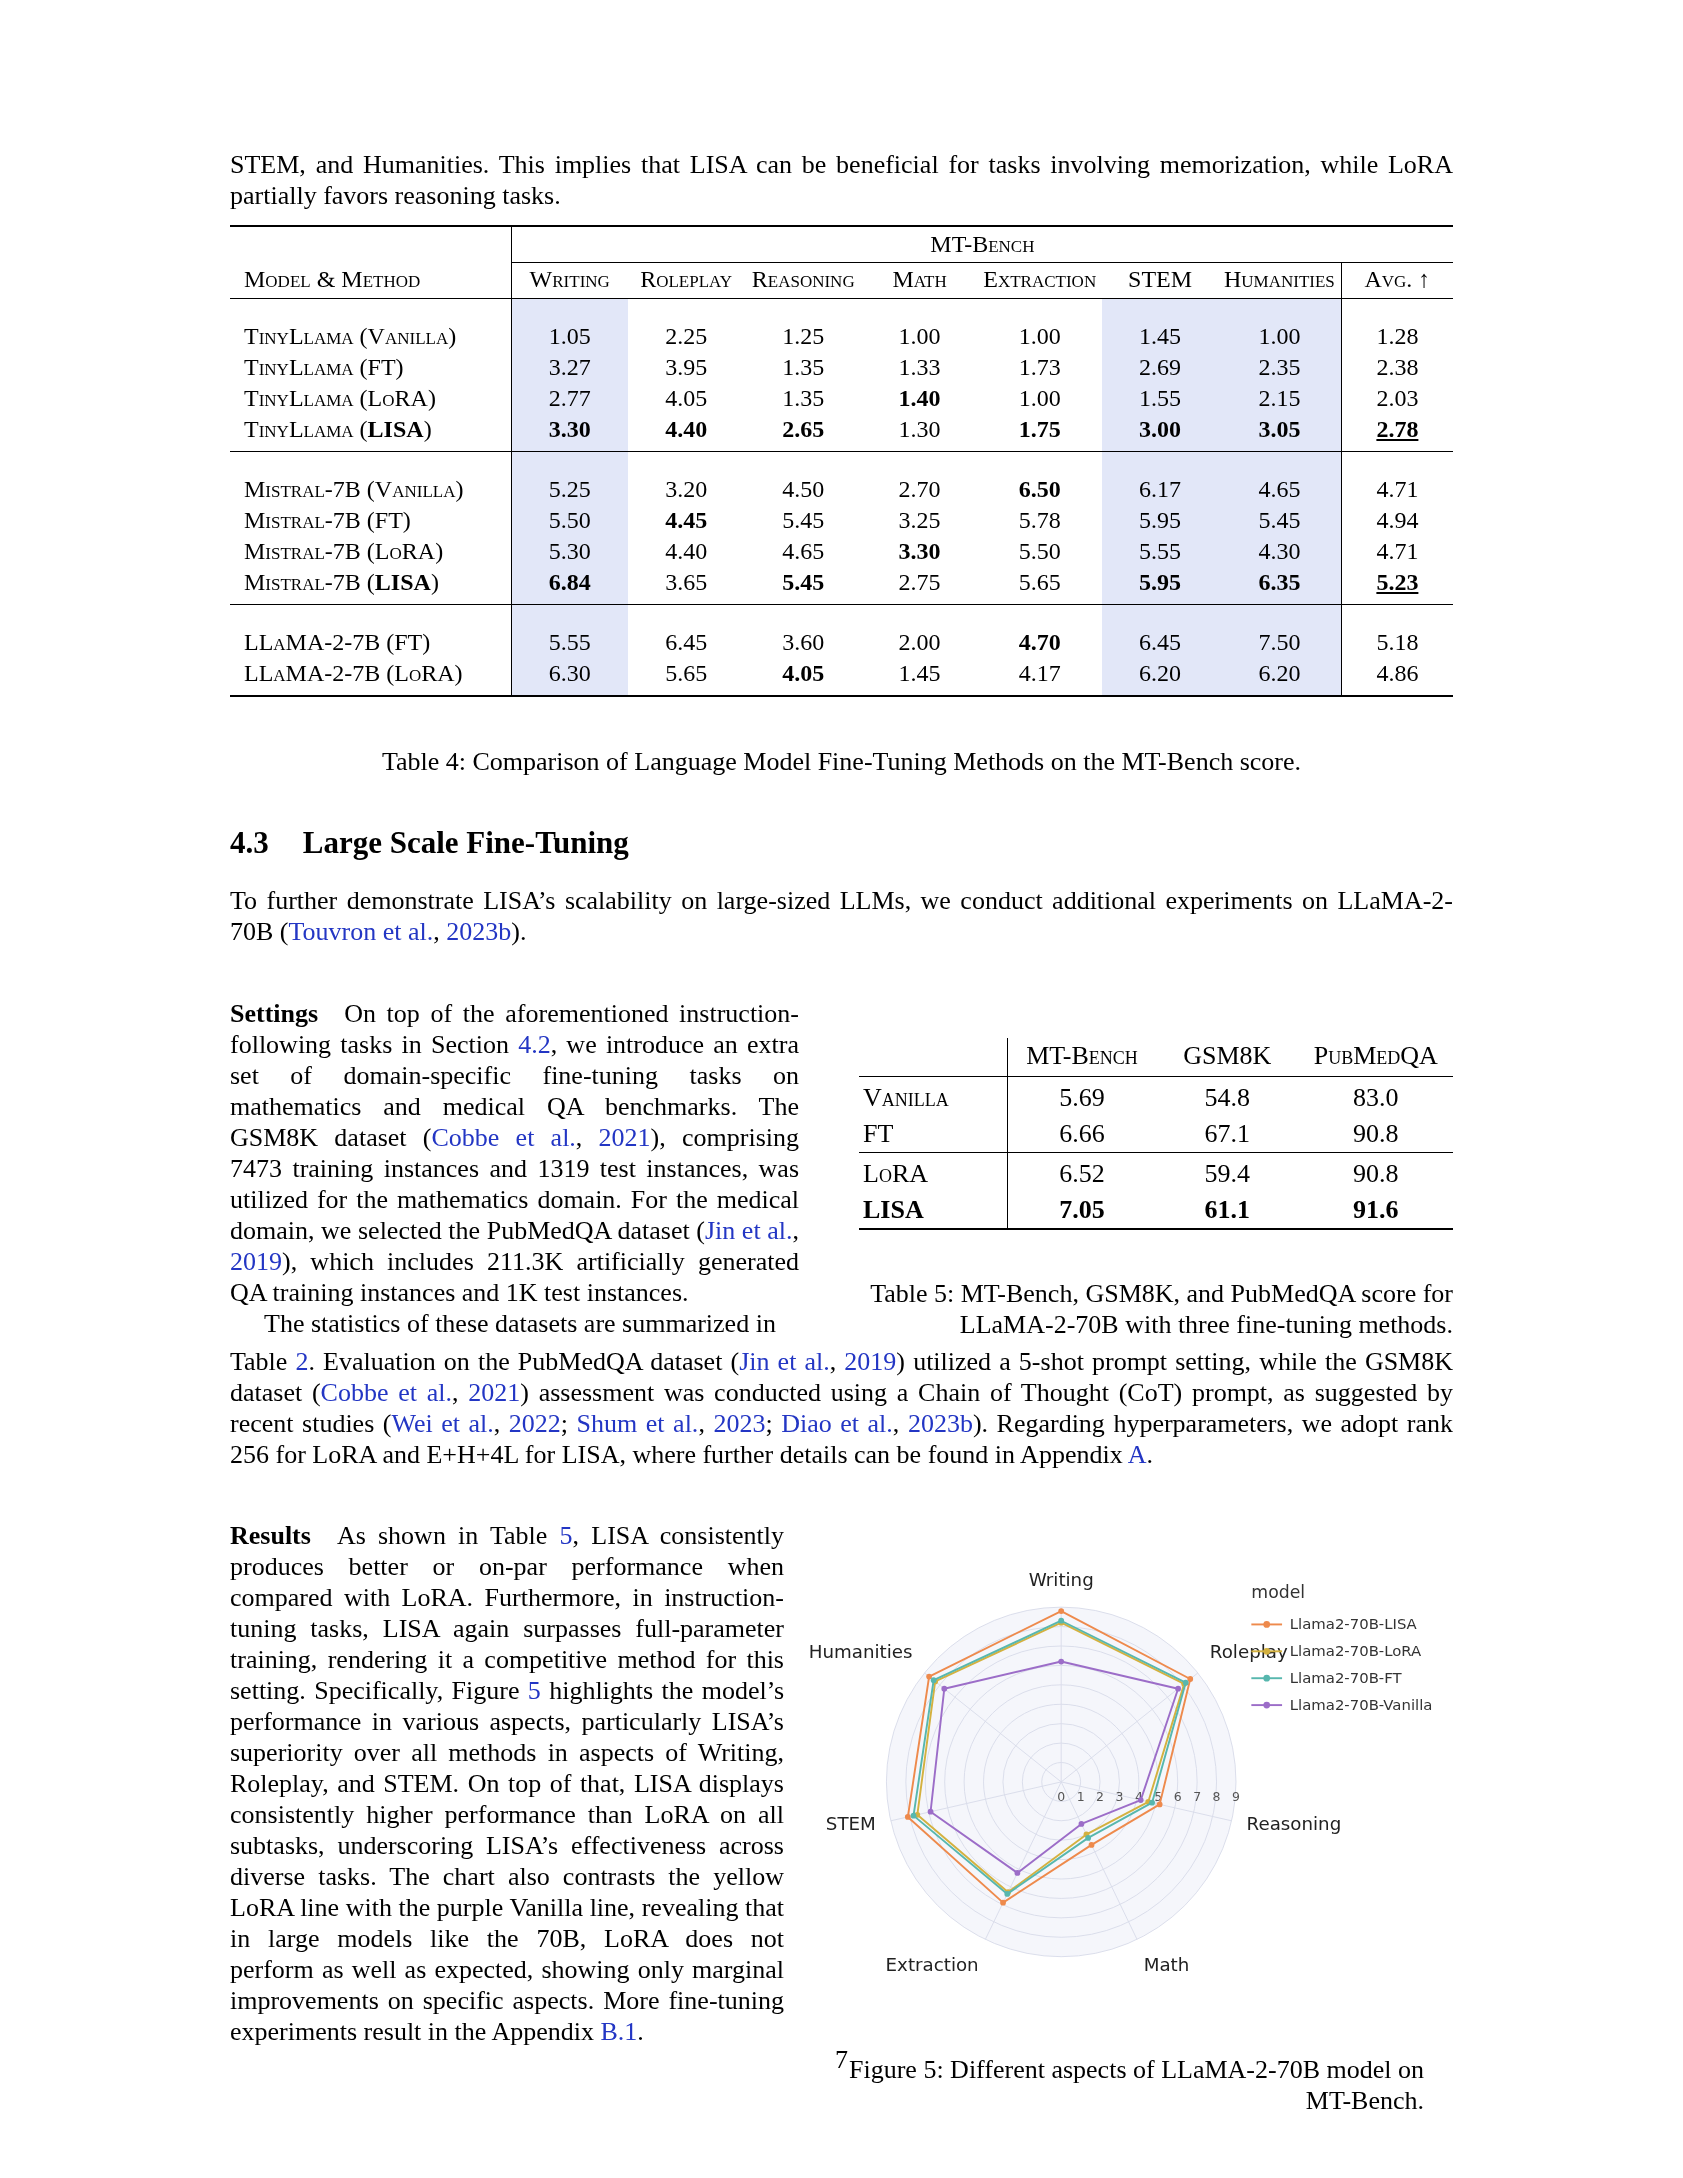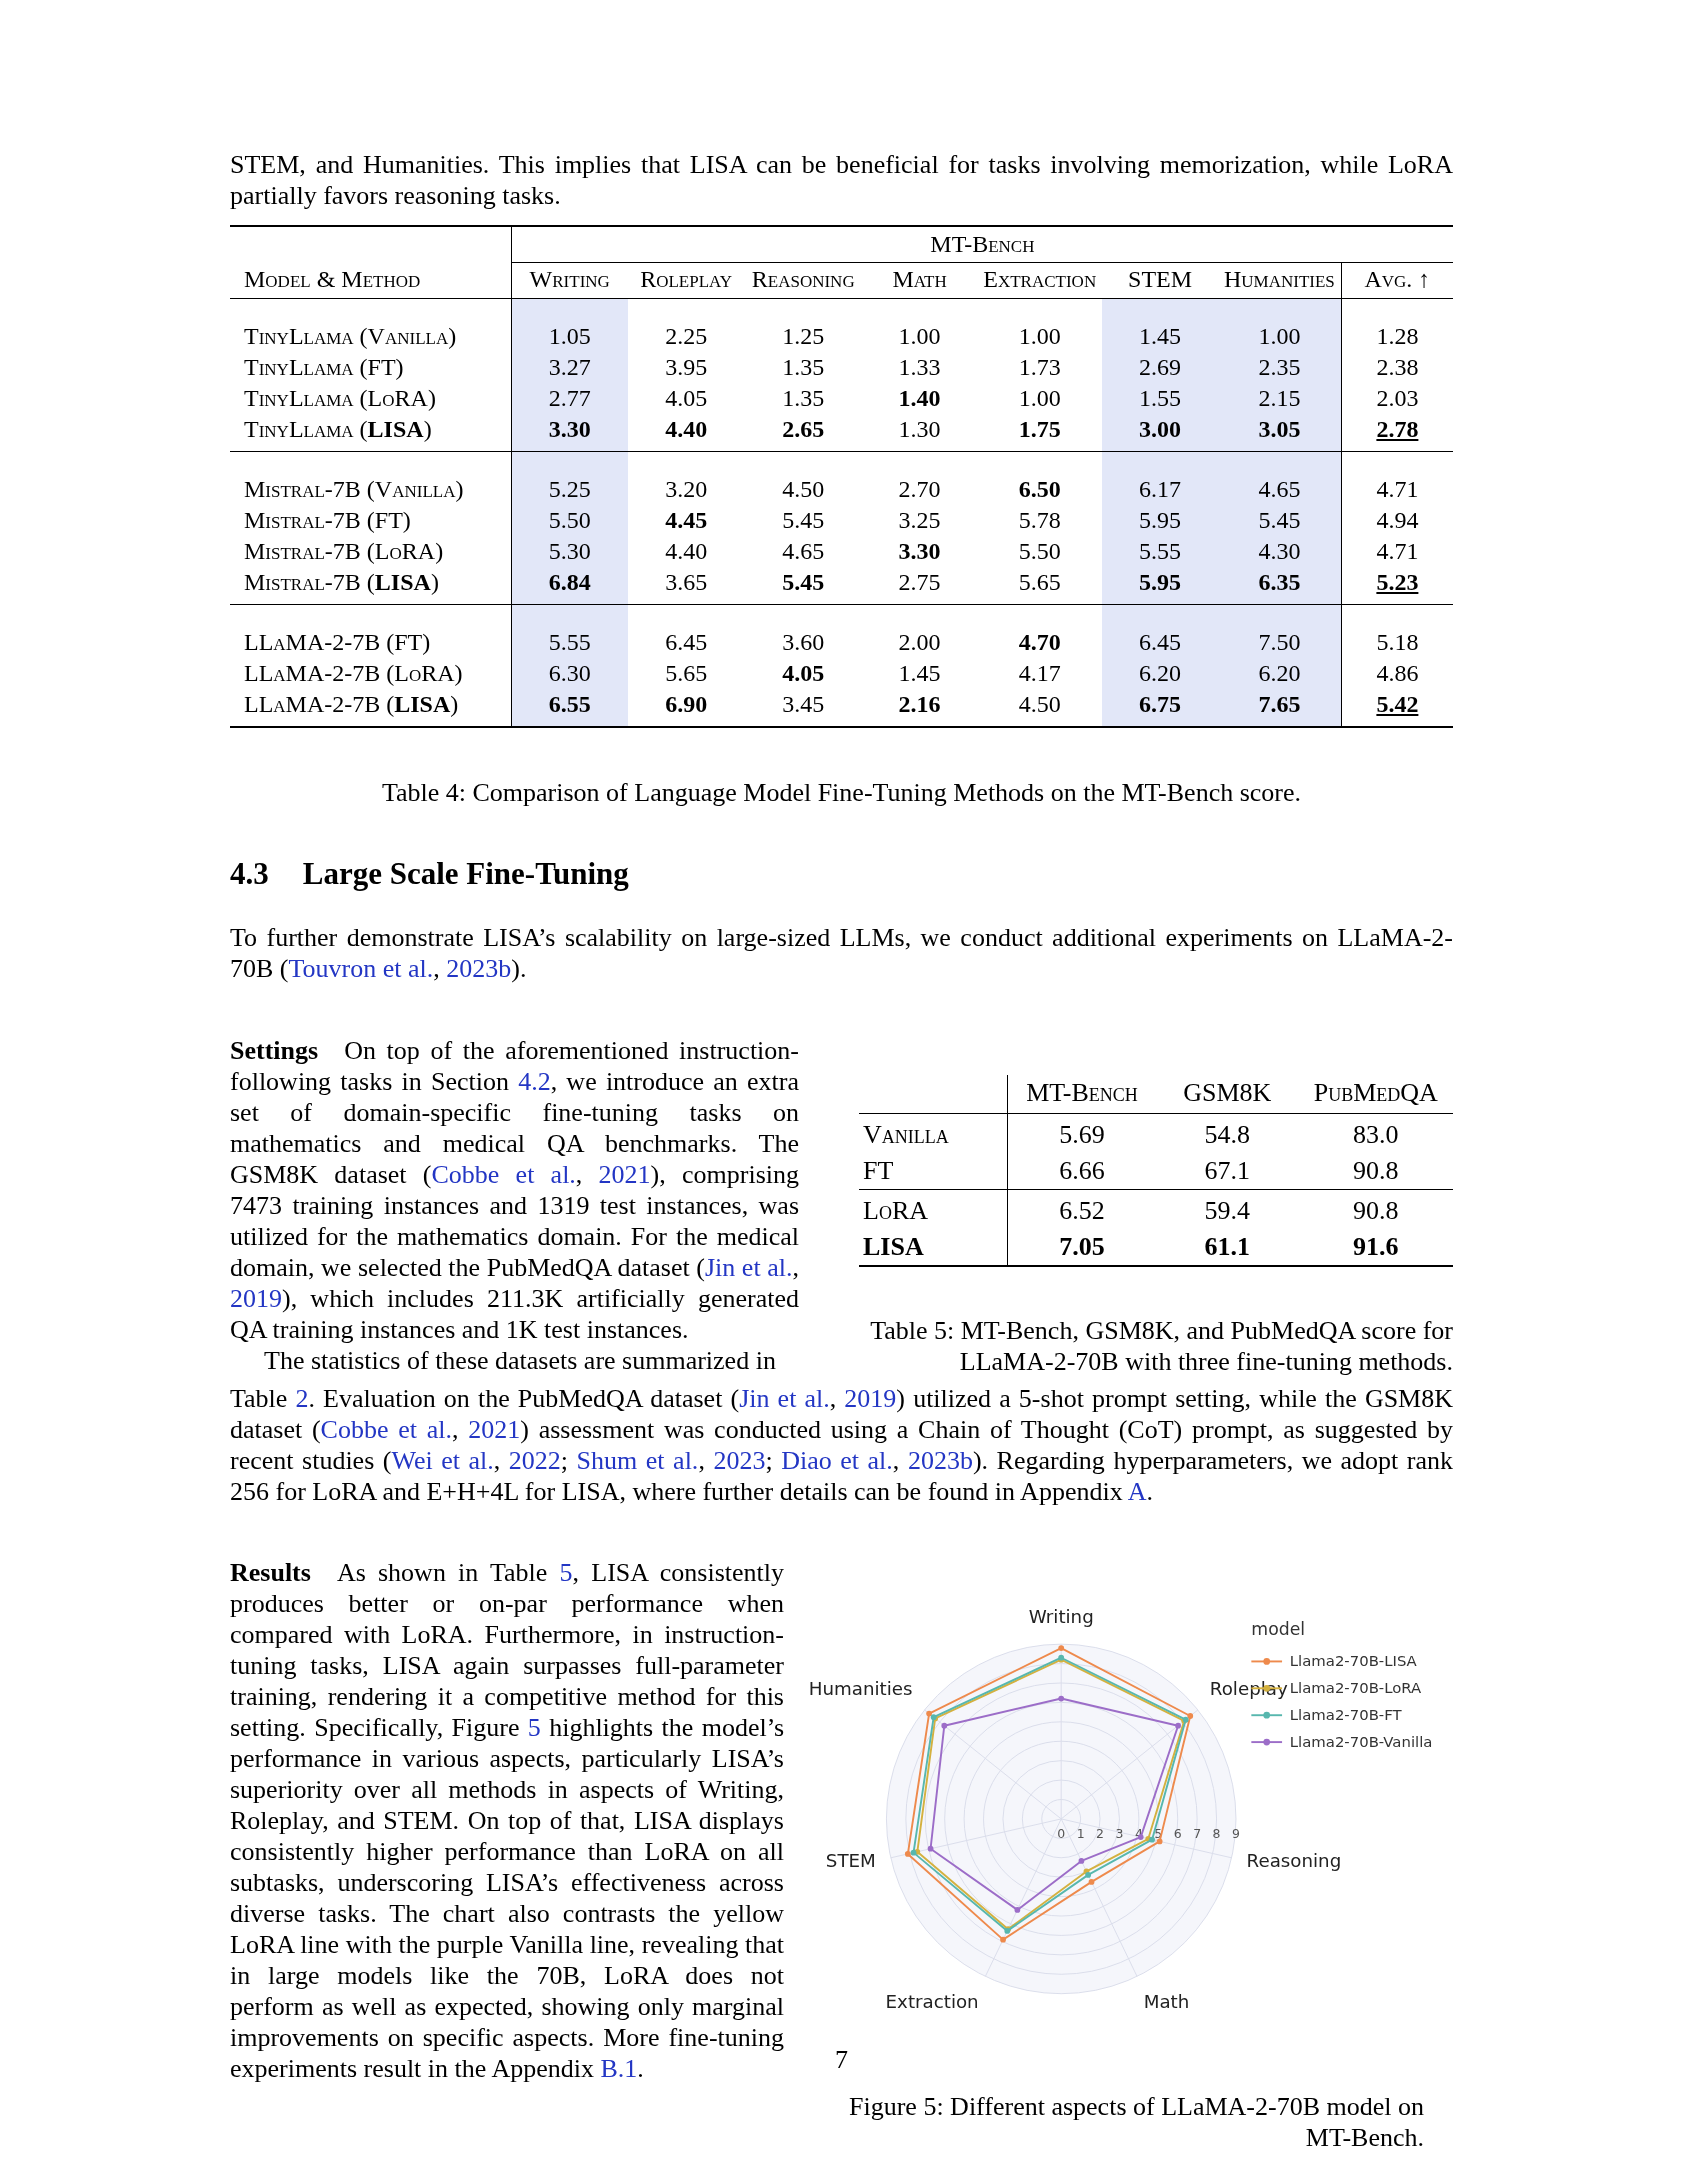--- a/index.html
+++ b/index.html
@@ -206,41 +206,30 @@
           <td class="model sc">LLaMA-2-7B (<span>LoRA</span>)</td>
           <td class="shade ">6.30</td>
           <td class="">5.65</td>
           <td class="b">4.05</td>
           <td class="">1.45</td>
           <td class="">4.17</td>
           <td class="shade ">6.20</td>
           <td class="shade ">6.20</td>
           <td class="avgcol">4.86</td>
         </tr>
-        <tr>
-          <td class="model sc">LLaMA-2-7B (<span class="b">LISA</span>)</td>
-          <td class="shade b">6.55</td>
-          <td class="b">6.90</td>
-          <td class="">3.45</td>
-          <td class="b">2.16</td>
-          <td class="">4.50</td>
-          <td class="shade b">6.75</td>
-          <td class="shade b">7.65</td>
-          <td class="avgcol b u">5.42</td>
-        </tr>
       </tbody>
     </table>
 
   <p class="caption-center">Table 4: Comparison of Language Model Fine-Tuning Methods on the MT-Bench score.</p>
 
   <h2 class="sec">
     <span class="num">4.3</span><span>Large Scale Fine-Tuning</span>
   </h2>
 
-  <p class="body" style="margin-top:30px"><span>To further demonstrate LISA’s scalability on large-sized LLMs, we conduct additional experiments on LLaMA-2-70B (</span><span class="cite">Touvron et al.</span><span>, </span><span class="cite">2023b</span><span>).</span></p>
+  <p class="body" style="margin-top:24px"><span>To further demonstrate LISA’s scalability on large-sized LLMs, we conduct additional experiments on LLaMA-2-70B (</span><span class="cite">Touvron et al.</span><span>, </span><span class="cite">2023b</span><span>).</span></p>
 
   <div class="two-col settings-block">
     <div class="col-left">
       <p class="body"><span class="bold">Settings</span><span> On top of the aforementioned instruction-following tasks in Section </span><span class="cite">4.2</span><span>, we introduce an extra set of domain-specific fine-tuning tasks on mathematics and medical QA benchmarks. The GSM8K dataset (</span><span class="cite">Cobbe et al.</span><span>, </span><span class="cite">2021</span><span>), comprising 7473 training instances and 1319 test instances, was utilized for the mathematics domain. For the medical domain, we selected the PubMedQA dataset (</span><span class="cite">Jin et al.</span><span>, </span><span class="cite">2019</span><span>), which includes 211.3K artificially generated QA training instances and 1K test instances.</span></p>
       <p class="body indent">The statistics of these datasets are summarized in</p>
     </div>
     <div class="col-right">
       <table class="t5">
         <colgroup>
           <col style="width:25%">

